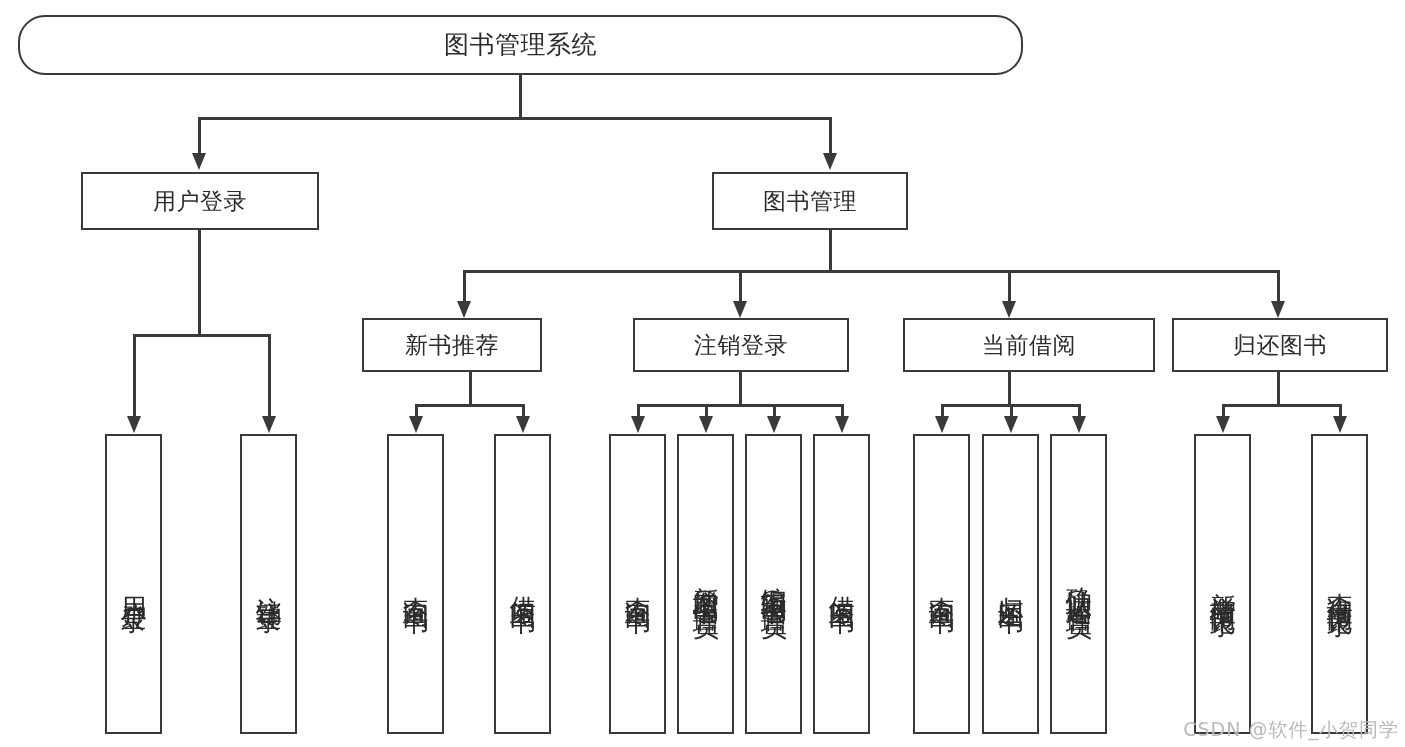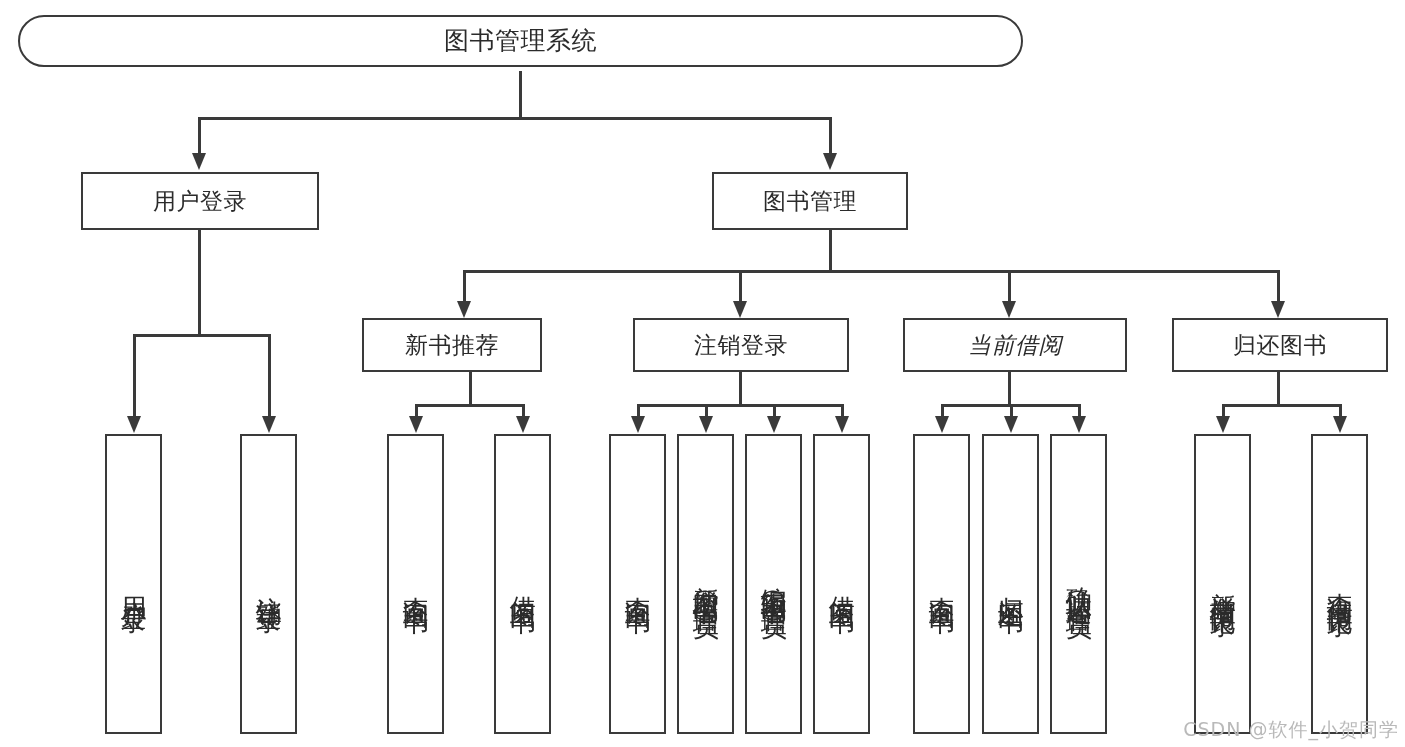--- a/index.html
+++ b/index.html
@@ -85,21 +85,21 @@
     white-space: nowrap;
     z-index: 5;
     pointer-events: none;
   }
 </style>
 </head>
 <body>
 
 <div id="canvas">
 
-  <div class="node root horiz" style="left:18px; top:15px; width:1005px; height:52px;border-radius:27px;">
+  <div class="node root horiz" style="left:18px; top:15px; width:1005px; height:60px;border-radius:27px;">
     <span class="label">图书管理系统</span>
   </div>
 
   <div class="edge v" style="left:519px; top:71px; height:48px;"></div>
 
   <div class="edge h" style="left:198px; top:117px; width:633px;"></div>
 
   <div class="edge v" style="left:198px; top:117px; height:38px;"></div>
   <div class="arrow" style="left:192px; top:153px;"></div>
   <div class="edge v" style="left:829px; top:117px; height:38px;"></div>
@@ -129,21 +129,21 @@
   <div class="arrow" style="left:1002px; top:301px;"></div>
   <div class="edge v" style="left:1277px; top:270px; height:33px;"></div>
   <div class="arrow" style="left:1271px; top:301px;"></div>
 
   <div class="node horiz" style="left:362px; top:318px; width:180px; height:54px;">
     <span class="label">新书推荐</span>
   </div>
   <div class="node horiz" style="left:633px; top:318px; width:216px; height:54px;">
     <span class="label">注销登录</span>
   </div>
-  <div class="node horiz" style="left:903px; top:318px; width:224px; height:54px;font-style:italic;">
+  <div class="node horiz" style="left:903px; top:318px; width:252px; height:54px;">
     <span class="label">当前借阅</span>
   </div>
   <div class="node horiz" style="left:1172px; top:318px; width:216px; height:54px;">
     <span class="label">归还图书</span>
   </div>
 
   <div class="edge v" style="left:469px; top:372px; height:35px;"></div>
   <div class="edge h" style="left:415px; top:404px; width:110px;"></div>
   <div class="edge v" style="left:415px; top:404px; height:14px;"></div>
   <div class="arrow" style="left:409px; top:416px;"></div>

